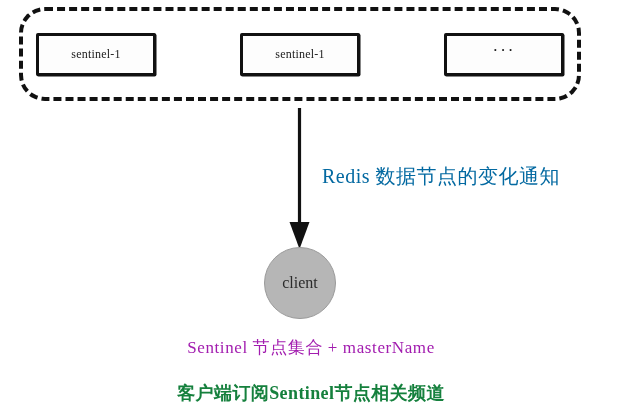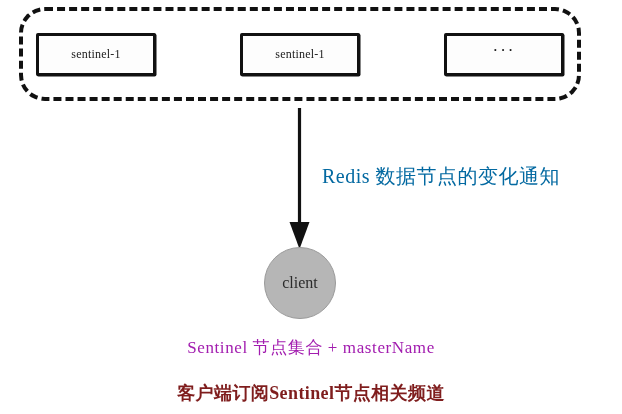--- a/index.html
+++ b/index.html
@@ -117,21 +117,21 @@
     top: 336px;
     font-size: 17px;
     color: #a21caf;
     letter-spacing: 0.6px;
   }
   .caption-title {
     left: 0;
     top: 381px;
     font-size: 18px;
     font-weight: bold;
-    color: #7f1d1d;
+    color: #15803d;
     letter-spacing: 0.4px;
   }
 </style>
 </head>
 <body>
 
 <div id="diagram-root">
 
   <div class="sentinel-group"></div>
 

